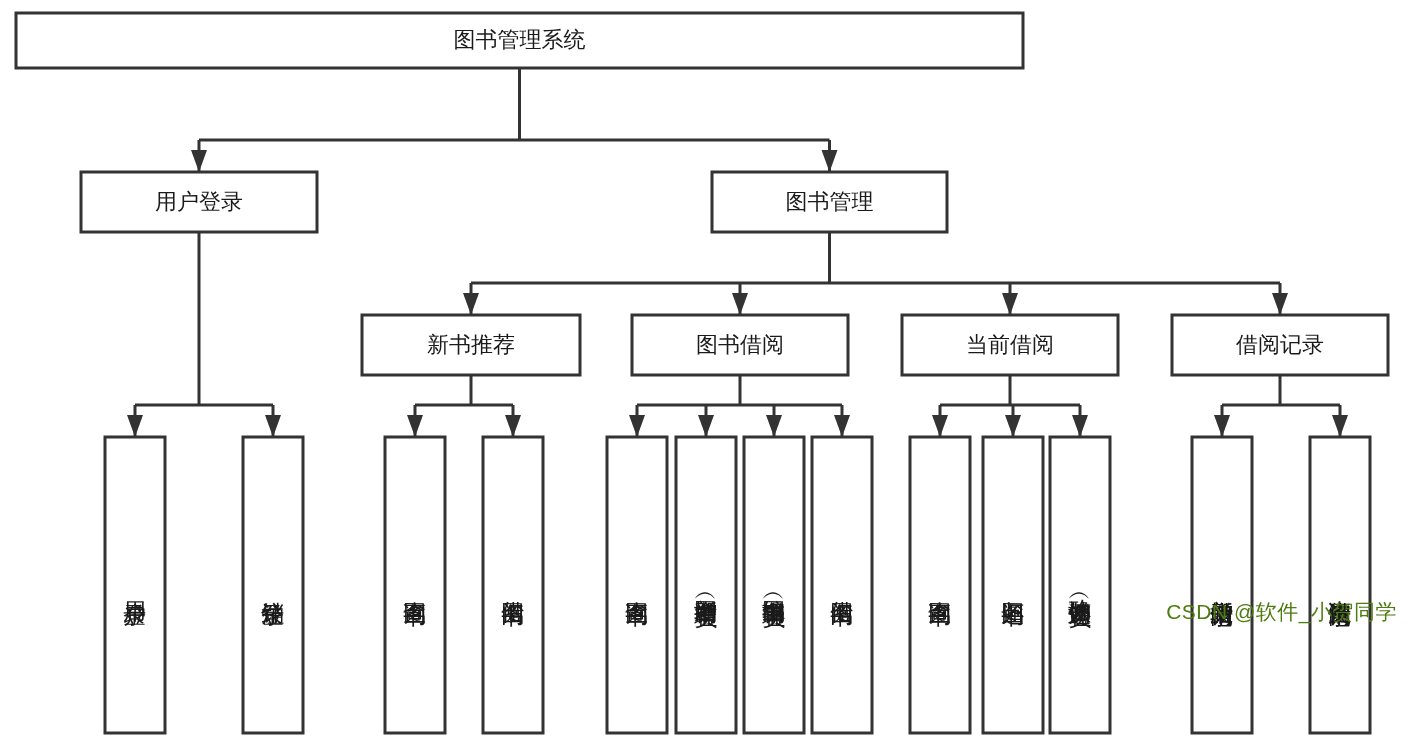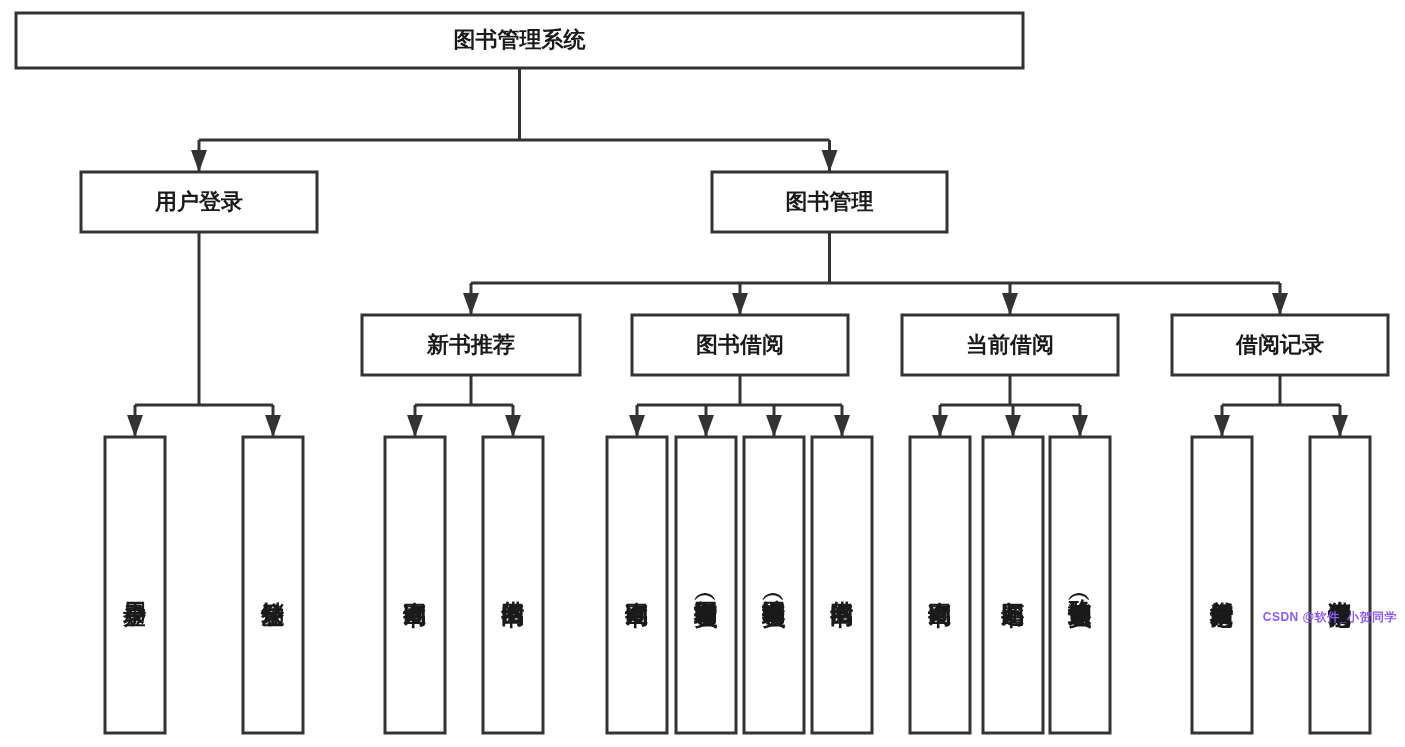--- a/index.html
+++ b/index.html
@@ -11,21 +11,20 @@
     width: 1405px;
     height: 747px;
     font-family: "Liberation Sans", "DejaVu Sans", sans-serif;
     overflow: hidden;
   }
   #diagram-root {
     position: relative;
     width: 1405px;
     height: 632px;
     background: #ffffff;
-    font-weight: bold;
   }
   svg.diagram-canvas {
     position: absolute;
     left: 0;
     top: 0;
     width: 1405px;
     height: 747px;
     display: block;
   }
   .node-box {
@@ -60,22 +59,22 @@
     text-orientation: upright;
     white-space: nowrap;
     letter-spacing: 1px;
     pointer-events: none;
   }
   .watermark {
     position: absolute;
     right: 8px;
     bottom: 6px;
     font-family: "Liberation Sans", "DejaVu Sans", sans-serif;
-    font-size: 12px;
-    color: #8b5cf6;
+    font-size: 21px;
+    color: #4d7c0f;
     letter-spacing: 0.5px;
     user-select: none;
   }
 </style>
 </head>
 <body>
 
 <div id="diagram-root">
 
   <svg class="diagram-canvas" viewBox="0 0 1405 747">

